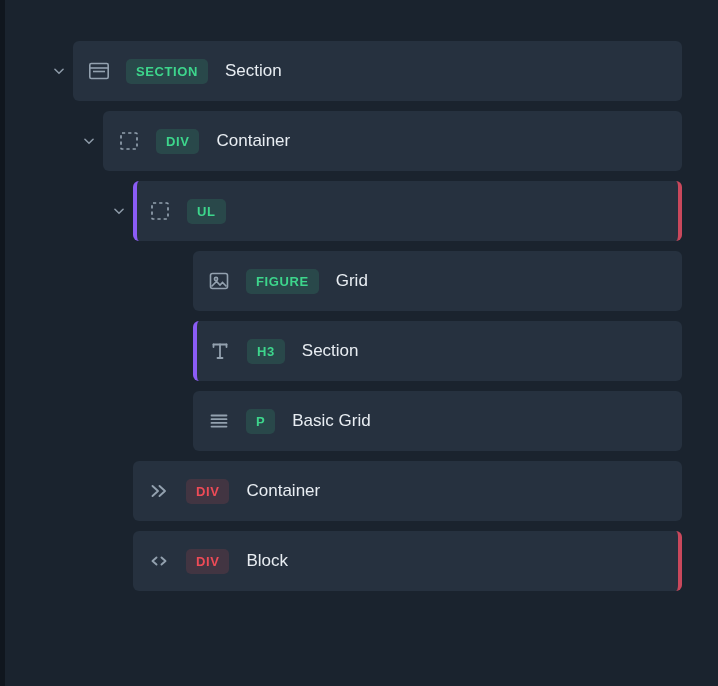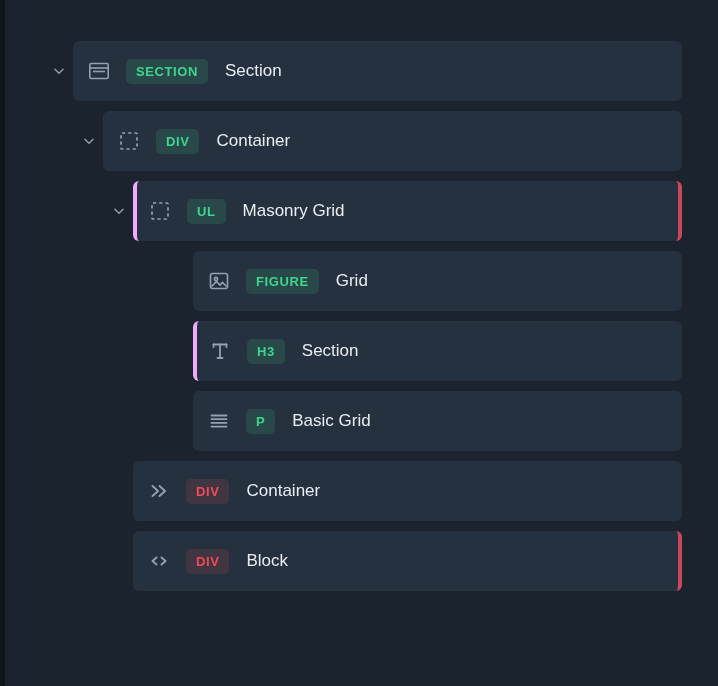--- a/index.html
+++ b/index.html
@@ -47,21 +47,21 @@
     height:60px;
     box-sizing:border-box;
     background:#26313f;
     border-radius:6px;
     display:flex;
     align-items:center;
     padding:0 14px;
     position:relative;
     cursor:pointer;
   }
-  .row.accent-left{border-left:4px solid #f0abfc;padding-left:11px}
+  .row.accent-left{border-left:4px solid #8b5cf6;padding-left:11px}
   .row.accent-right{border-right:4px solid #c9485c}
 
   .el-icon{
     width:24px;height:24px;
     flex:0 0 24px;
     margin-right:15px;
     color:#93a1af;
   }
   .el-icon svg{display:block;width:24px;height:24px}
 
@@ -140,21 +140,20 @@
           <polyline points="5,9 12,16 19,9"></polyline>
         </svg>
     </span>
     <div class="row accent-left accent-right">
       <span class="el-icon">
         <svg viewBox="0 0 24 24" fill="none" stroke="currentColor" stroke-width="1.7">
             <rect x="4" y="4" width="16" height="16" rx="1" stroke-dasharray="3.2 3"></rect>
           </svg>
       </span>
       <span class="badge green">UL</span>
-      <span class="label">Masonry Grid</span>
     </div>
   </div>
 
 
   <div class="tree-line indent-4">
     <span class="caret hidden">
       <svg width="14" height="14" viewBox="0 0 24 24"></svg>
     </span>
     <div class="row">
       <span class="el-icon">

